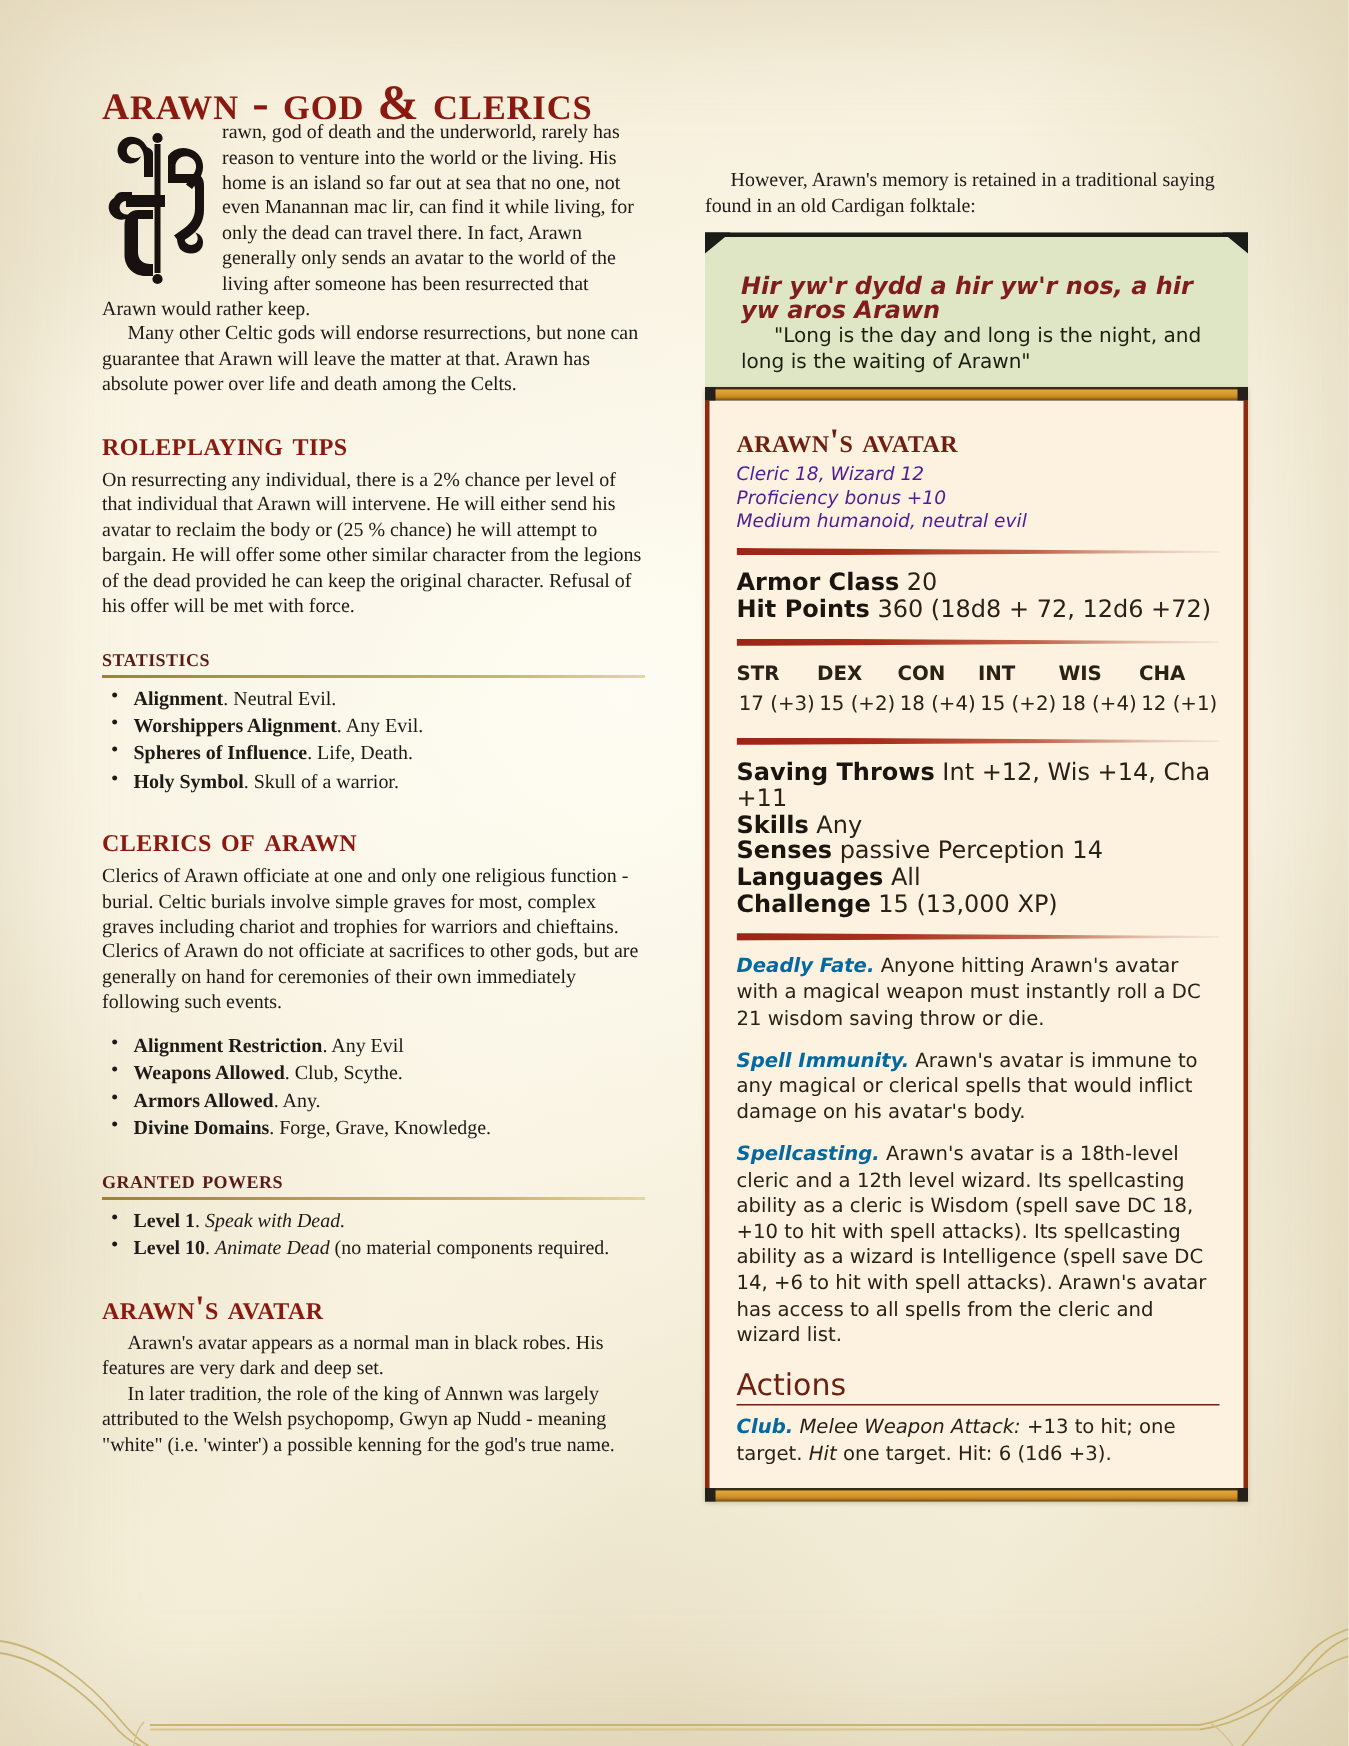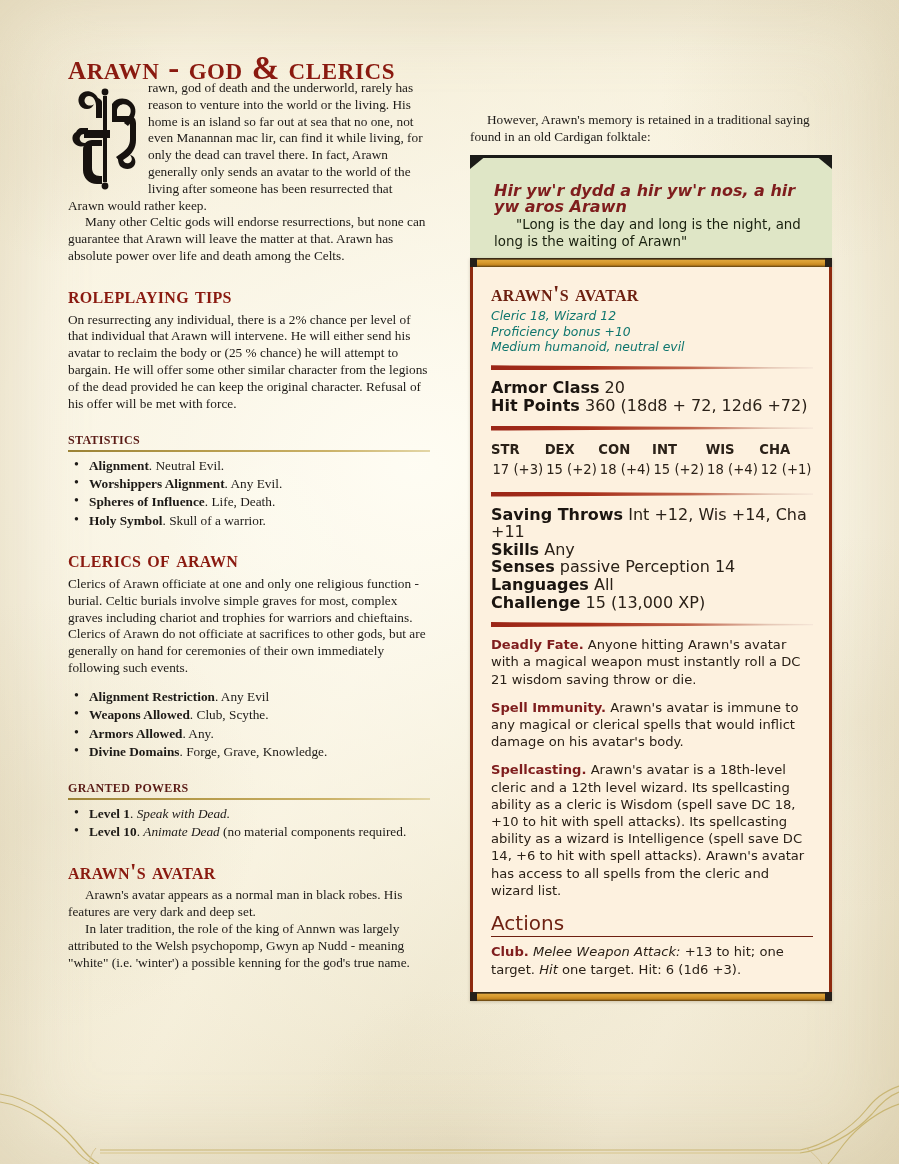--- a/index.html
+++ b/index.html
@@ -249,21 +249,21 @@
     text-transform: lowercase;
     letter-spacing: 0.3px;
     margin: 0 0 2px 0;
     line-height: 1.05;
   }
   .sb-sub {
     font-family: "DejaVu Sans", sans-serif;
     font-style: italic;
     font-size: 12.4px;
     line-height: 15.4px;
-    color: #0f766e;
+    color: #4c1d95;
     margin: 0;
   }
   .sb-divider {
     height: 5px;
     margin: 11px 0 9px 0;
     background: linear-gradient(to right, #9b2617 0%, #a8301b 30%, #c0644b 62%, #e4c6b4 86%, #f5e6d8 100%);
     clip-path: polygon(0 0, 100% 38%, 100% 62%, 0 100%);
   }
   .sb-lines {
     font-family: "DejaVu Sans", sans-serif;
@@ -297,21 +297,22 @@
   .trait {
     font-family: "DejaVu Sans", sans-serif;
     font-size: 13.1px;
     line-height: 17.2px;
     color: #2a2118;
     margin: 0 0 11px 0;
   }
   .trait:last-child { margin-bottom: 0; }
   .trait .tname {
     font-weight: bold;
-    color: #7f1d1d;
+    font-style: italic;
+    color: #0369a1;
     margin-top: 11px;
   }
   .sb-actions-h {
     font-family: "DejaVu Sans", sans-serif;
     font-size: 20px;
     color: #6d1f10;
     margin: 12px 0 0 0;
     font-weight: normal;
     line-height: 1.2;
   }

